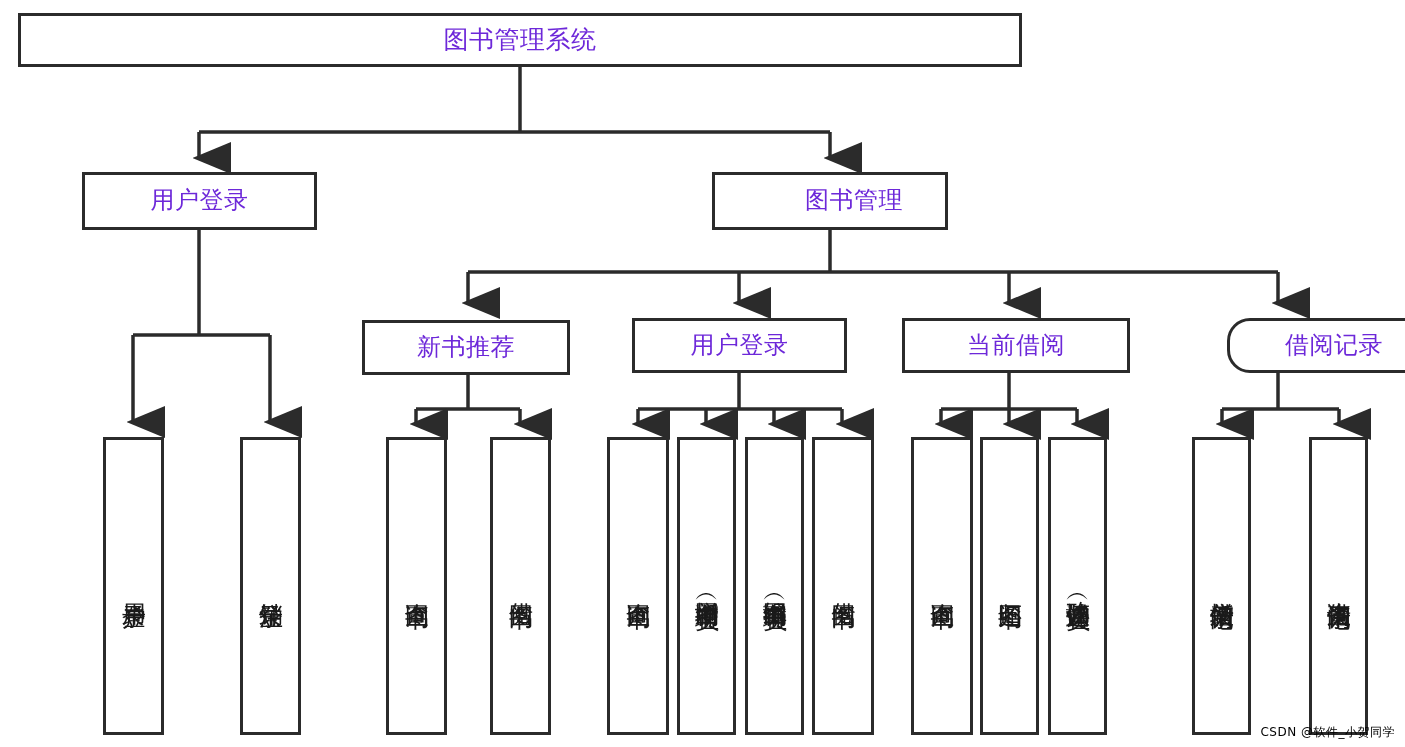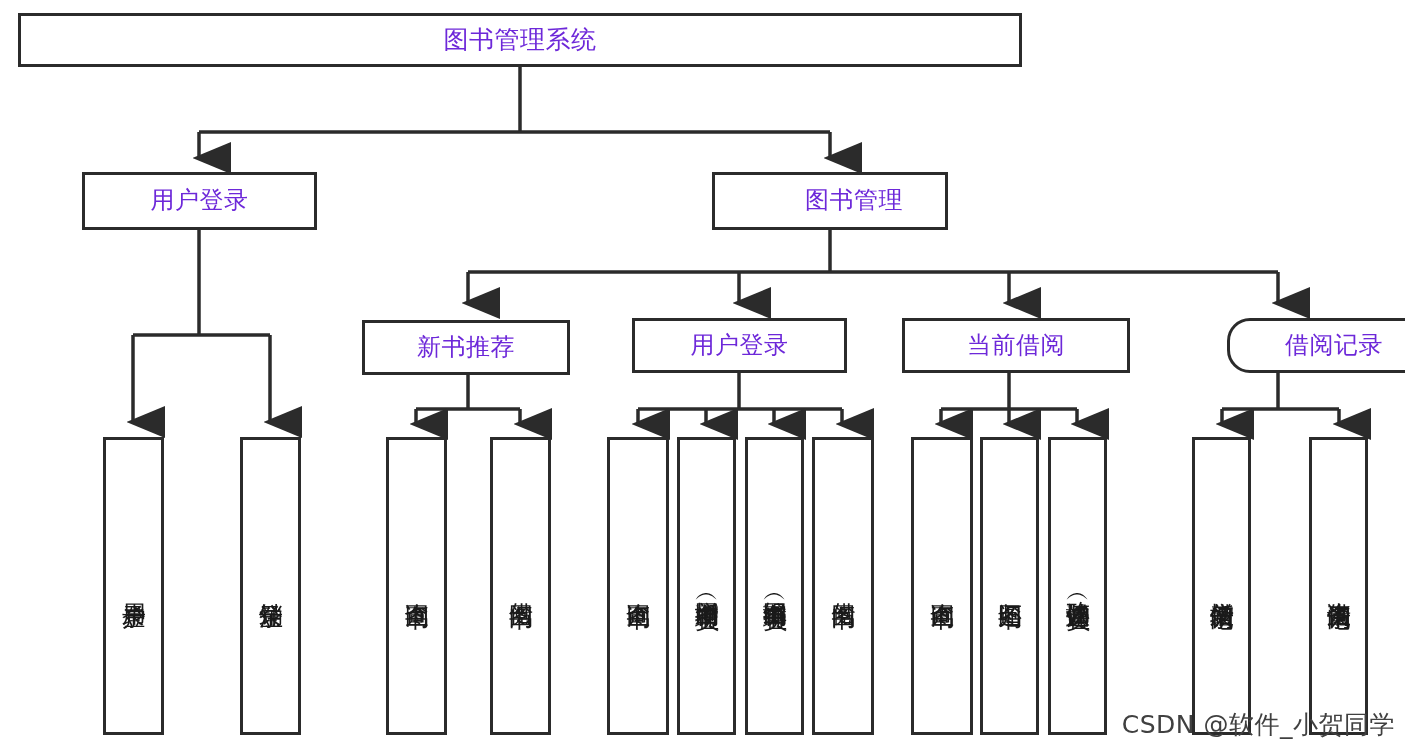--- a/index.html
+++ b/index.html
@@ -51,22 +51,22 @@
     text-orientation: upright;
     line-height: 1.12;
     letter-spacing: 1px;
     white-space: nowrap;
     max-height: 100%;
   }
   .watermark {
     position: absolute;
     right: 10px;
     bottom: 6px;
-    font-size: 25px;
-    color: #404040;
+    font-size: 12px;
+    color: #000000;
     white-space: nowrap;
     letter-spacing: 0.5px;
   }
 </style>
 </head>
 <body>
 
 <svg id="diagram" viewBox="0 0 1405 747" xmlns="http://www.w3.org/2000/svg">
   <defs>
     <marker id="arrow" viewBox="0 0 12 12" refX="6" refY="10" markerWidth="11" markerHeight="11" orient="auto-start-reverse">

